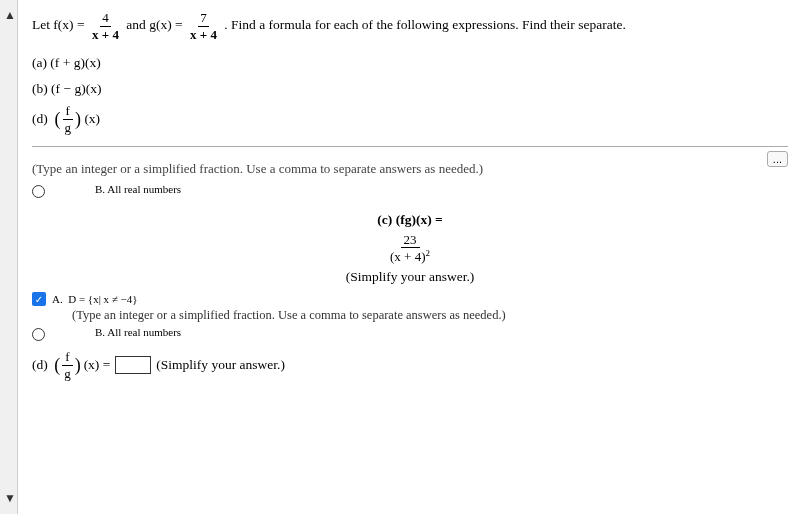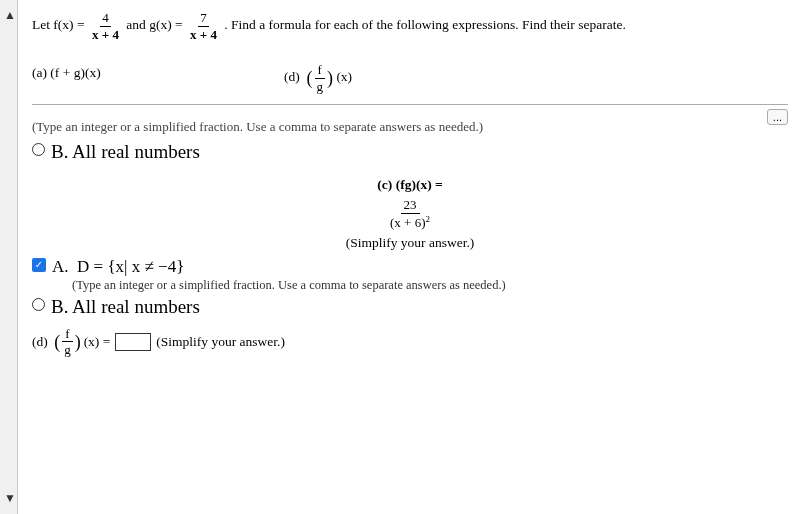--- a/index.html
+++ b/index.html
@@ -46,21 +46,21 @@
     .main-content {
       margin-left: 18px;
       padding: 10px 16px 10px 14px;
     }
 
     
     .problem-header {
       display: flex;
       align-items: flex-end;
       gap: 0;
-      margin-bottom: 20px;
+      margin-bottom: 10px;
       line-height: 1.5;
     }
     .header-text {
       font-size: 13.5px;
       line-height: 1.6;
     }
     .fraction {
       display: inline-flex;
       flex-direction: column;
       align-items: center;
@@ -74,22 +74,22 @@
       line-height: 1.2;
     }
     .fraction .denominator {
       padding: 0 2px;
       line-height: 1.2;
       font-weight: bold;
     }
 
     .expressions-grid {
       display: grid;
-      grid-template-columns: 1fr 1fr 1fr;
-      gap: 10px 0;
+      grid-template-columns: 1fr;
+      gap: 4px 0;
       margin-bottom: 10px;
       margin-top: 4px;
     }
     .expr-item {
       font-size: 13.5px;
       line-height: 1.6;
     }
 
     .divider-line {
       border: none;
@@ -125,21 +125,22 @@
       border-radius: 50%;
       border: 1.5px solid #333;
       margin-top: 2px;
       flex-shrink: 0;
       display: flex;
       align-items: center;
       justify-content: center;
       background: #fff;
     }
     .radio-label {
-      font-size: 19px;
+      font-size: 11px;
+      margin-left: 44px;
     }
 
     .part-label {
       font-weight: bold;
       font-size: 13.5px;
     }
 
     .formula-line {
       font-size: 13.5px;
       margin: 4px 0 6px 0;
@@ -250,21 +251,21 @@
       vertical-align: middle;
       font-size: 15px;
       gap: 0;
     }
     .big-paren {
       font-size: 18px;
       line-height: 1;
     }
 
     .set-notation {
-      font-size: 17px;
+      font-size: 11px;
     }
   </style>
 </head>
 <body>
 
 <div class="page">
   <div class="sidebar-strip">
     <span class="sidebar-arrow-top">▲</span>
     <span class="sidebar-arrow-bottom">▼</span>
   </div>
@@ -283,20 +284,23 @@
           <span class="numerator">7</span>
           <span class="denominator">x + 4</span>
         </span>
         .&nbsp;<span>Find a formula for each of the following expressions. Find their separate.</span>
       </span>
     </div>
 
     <div class="expressions-grid">
       <div class="expr-item">
         <span>(a) (f + g)(x)</span>
+      </div>
+      <div class="expr-item">
+        <span>(b) (f − g)(x)</span>
       </div>
       <div class="expr-item">
         <span>
           (d)&nbsp;
           <span class="paren-frac">
             <span class="big-paren">(</span>
             <span class="frac-box">
               <span class="num">f</span>
               <span class="den">g</span>
             </span>
@@ -321,21 +325,21 @@
         <div class="radio-circle"></div>
         <span class="radio-label">B.  All real numbers</span>
       </div>
     </div>
 
     <div class="formula-line">
       <span class="part-label">(c) (fg)(x) =</span>
       <span class="frac-box">
         <span class="num">23</span>
         <span class="den">
-          <span>(x + 6)</span><span class="superscript">2</span>
+          <span>(x + 4)</span><span class="superscript">2</span>
         </span>
       </span>
       <span>(Simplify your answer.)</span>
     </div>
 
 
     <div class="checkmark-option" style="margin-top: 4px;">
       <div class="checkbox-icon"></div>
       <div>
         <span class="set-notation">

